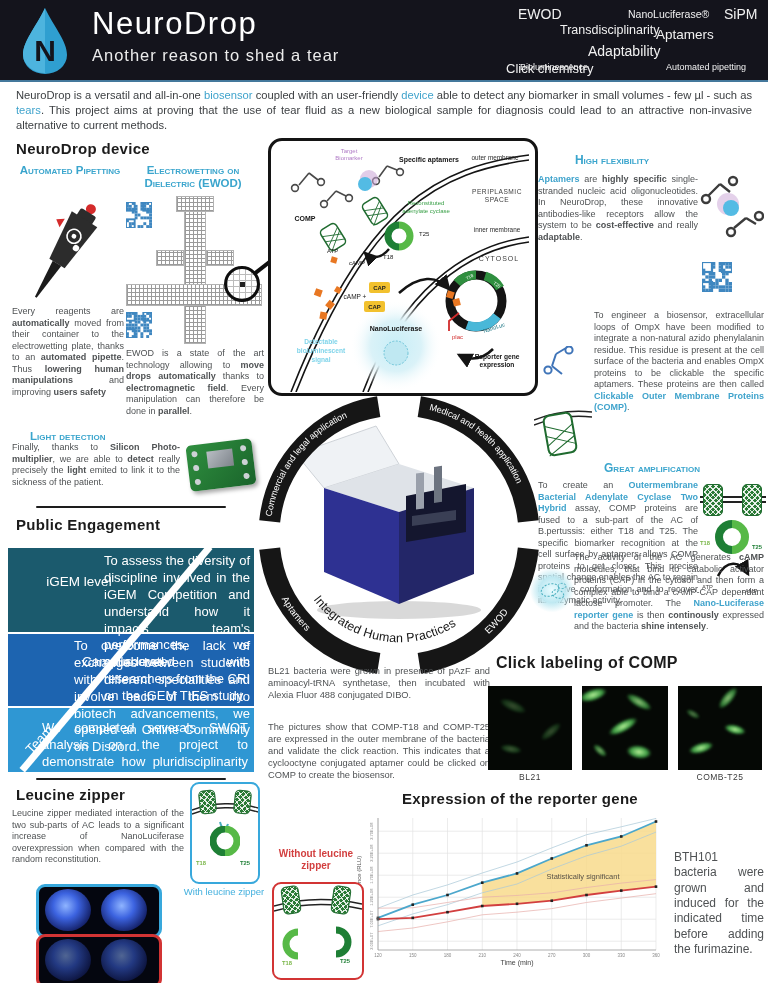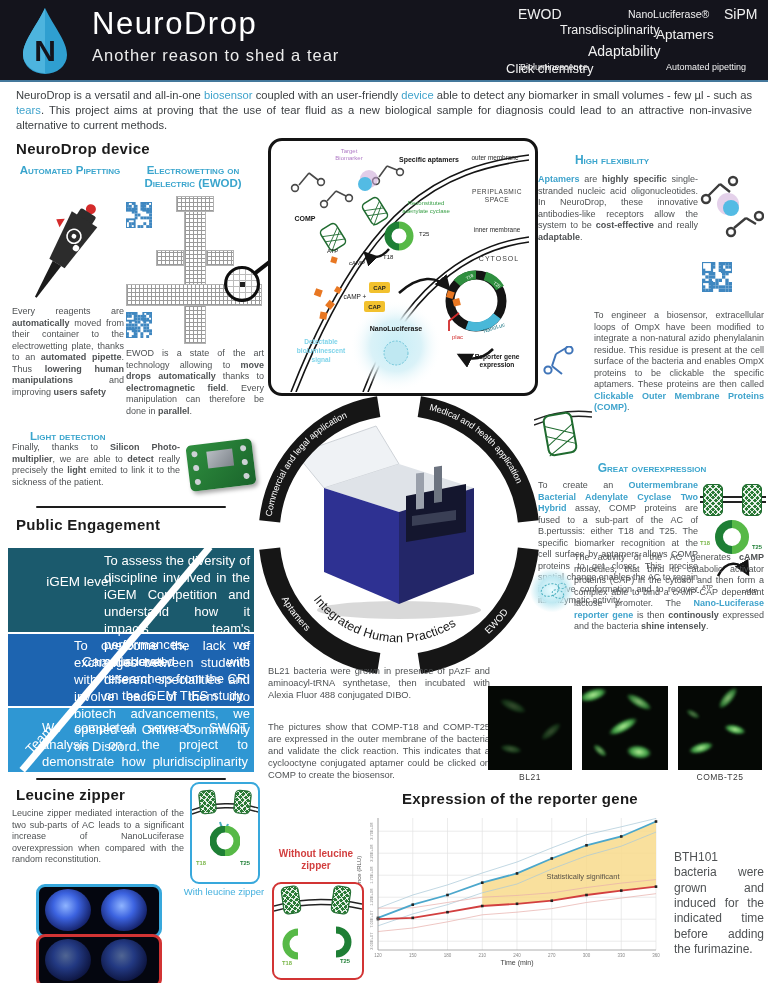--- a/index.html
+++ b/index.html
@@ -508,21 +508,21 @@
         <circle cx="14" cy="24" r="3.6"></circle>
     </g>
     <path d="M0 74 C 20 66 40 64 58 66" stroke="#222" stroke-width="1.4" fill="none"></path>
     <path d="M0 79 C 20 71 40 69 58 71" stroke="#222" stroke-width="1.4" fill="none"></path>
     <g transform="translate(26,88) rotate(-10)">
         <rect x="-14" y="-20" width="28" height="40" rx="6" fill="#ffffff" stroke="#1f6b2f" stroke-width="2"></rect>
         <path d="M-14 -10 L14 2 M-14 0 L14 12 M-14 10 L14 -8 M-14 20 L14 4" stroke="#1f6b2f" stroke-width="1"></path>
       </g>
   </svg>
 
-  <div class="abs scaps" style="left:538px;top:462px;width:228px;font-size:12px;">Great overexpression</div>
+  <div class="abs scaps" style="left:538px;top:462px;width:228px;font-size:12px;">Great amplification</div>
   <div class="abs p" style="left:538px;top:480px;width:160px;">To create an <span class="hl"><b>Outermembrane Bacterial Adenylate Cyclase Two Hybrid</b></span> assay, COMP proteins are fused to a sub-part of the AC of B.pertussis: either T18 and T25. The specific biomarker recognition at the cell surface by aptamers allows COMP proteins to get closer. This precise spatial change enables the AC to regain its native conformation and to recover its enzymatic activity.</div>
   <div class="abs" style="left:700px;top:482px;width:66px;height:140px;">
     <div class="memline" style="left:0;top:14px;width:66px;"></div>
     <div class="memline" style="left:0;top:19px;width:66px;"></div>
     <div class="hatch" style="left:3px;top:2px;width:18px;height:30px;"></div>
     <div class="hatch" style="left:42px;top:2px;width:18px;height:30px;"></div>
     <svg class="abs" style="left:15px;top:38px;" width="34" height="34" viewBox="0 0 34 34">
       <path d="M17 4 A 13 13 0 0 0 17 30" stroke="#1e7f35" stroke-width="8" fill="none"></path>
       <path d="M17 30 A 13 13 0 0 0 17 4" stroke="#57b947" stroke-width="8" fill="none"></path>
     </svg>
@@ -543,20 +543,21 @@
   <div class="glowdot" style="left:524px;top:562px;width:56px;height:56px;">
     <svg width="56" height="56" viewBox="0 0 56 56">
         <g stroke="#49aebe" stroke-width="1" fill="none" stroke-dasharray="2 1.5">
       <ellipse cx="26" cy="28" rx="9" ry="6" transform="rotate(-18 26 28)"></ellipse>
       <ellipse cx="34" cy="32" rx="6" ry="4" transform="rotate(22 34 32)"></ellipse>
       <ellipse cx="38" cy="24" rx="4" ry="2.6"></ellipse>
         </g>
       </svg>
   </div>
 
+  <div class="abs h1" style="left:496px;top:654px;font-size:16px;">Click labeling of COMP</div>
   <div class="abs p" style="left:268px;top:666px;width:222px;font-size:9.3px;">BL21 bacteria were grown in presence of pAzF and aminoacyl-tRNA synthetase, then incubated with Alexia Fluor 488 conjugated DIBO.</div>
   <div class="abs p" style="left:268px;top:722px;width:222px;font-size:9.3px;">The pictures show that COMP-T18 and COMP-T25 are expressed in the outer membrane of the bacteria and validate the click reaction. This indicates that a cyclooctyne conjugated aptamer could be clicked on COMP to create the biosensor.</div>
 
   <div class="micro" style="left:488px;top:686px;">
     <div class="blob" style="left:8px;top:14px;width:34px;height:12px;transform:rotate(24deg);opacity:.3;"></div>
     <div class="blob" style="left:48px;top:40px;width:30px;height:11px;transform:rotate(-40deg);opacity:.3;"></div>
     <div class="blob" style="left:10px;top:58px;width:26px;height:10px;transform:rotate(10deg);opacity:.35;"></div>
   </div>
   <div class="micro" style="left:582px;top:686px;width:86px;">
     <div class="blob" style="left:-6px;top:2px;width:34px;height:14px;transform:rotate(-18deg);"></div>

